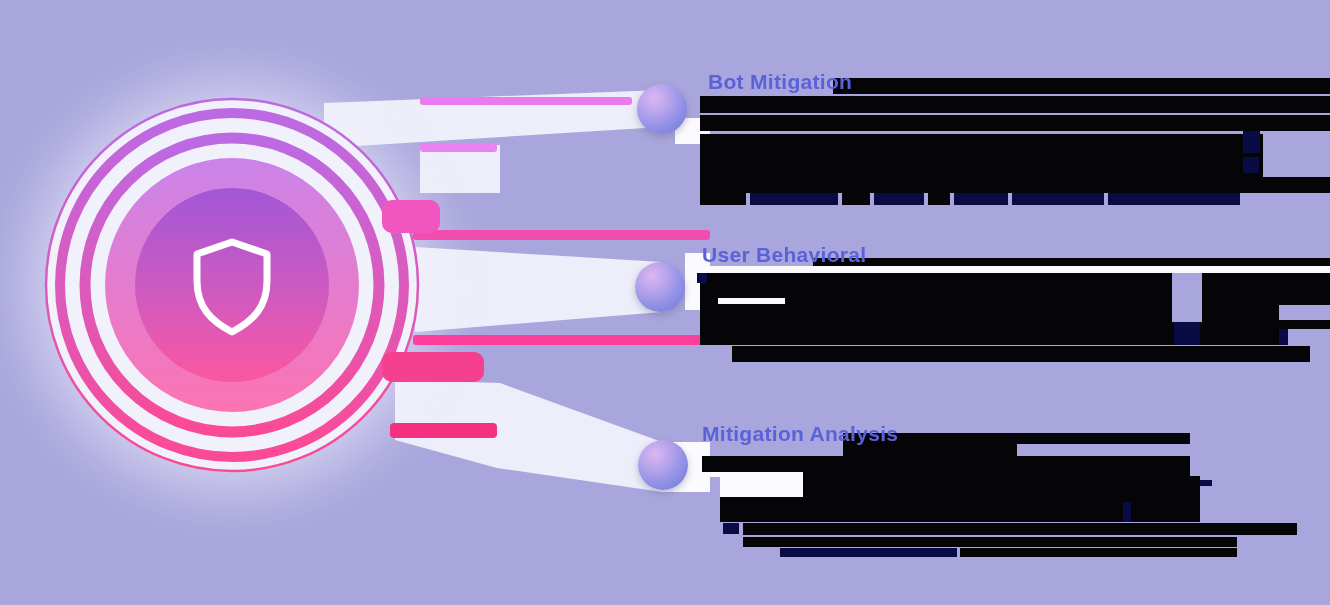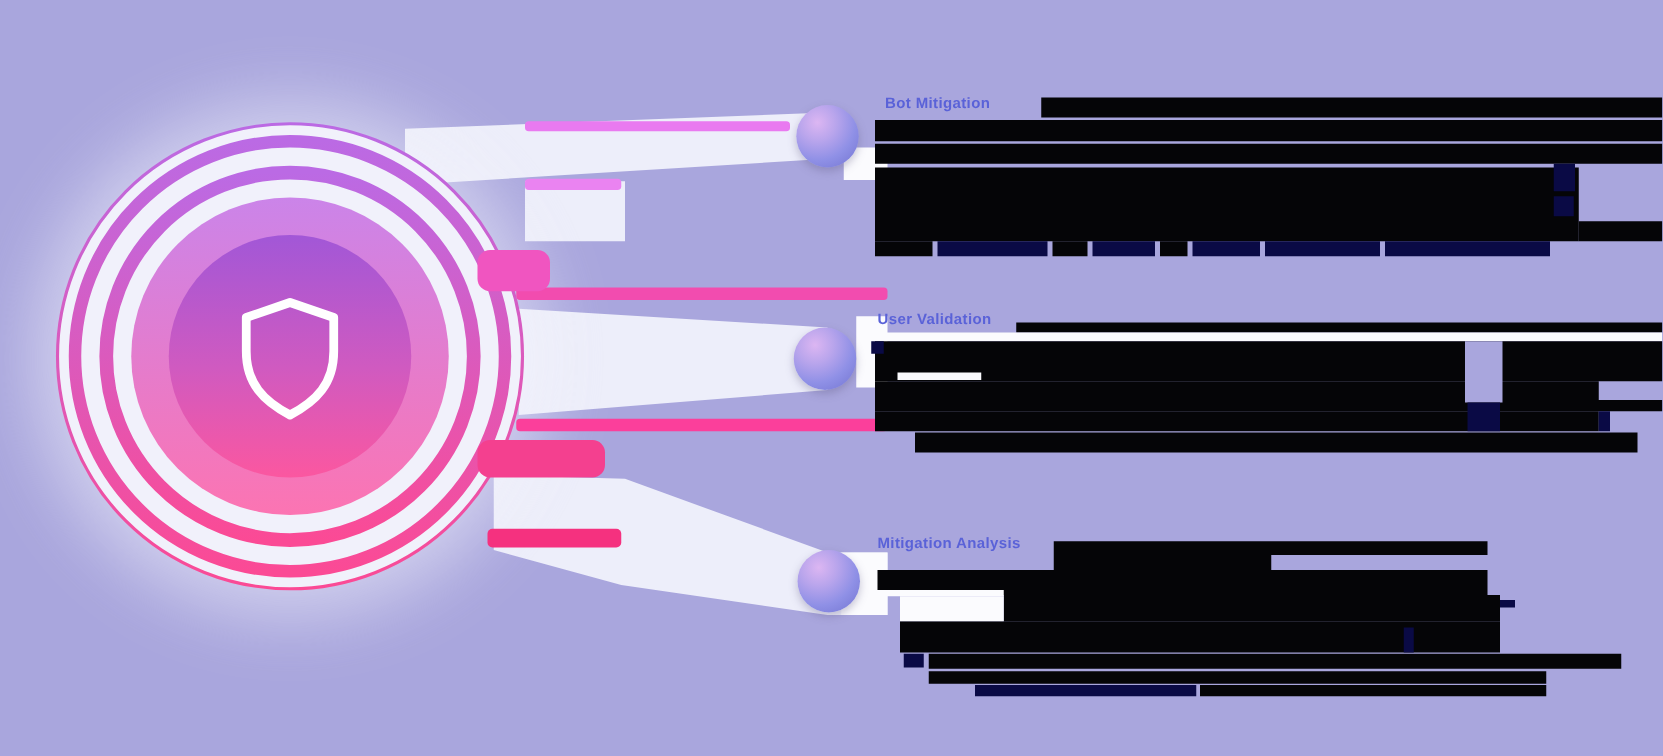--- a/index.html
+++ b/index.html
@@ -8,21 +8,21 @@
     background:#a9a6dd;font-family:"Liberation Sans",sans-serif;
   }
   .bands{position:absolute;left:0;top:0;z-index:0;}
   .hub-halo{
     position:absolute;left:48px;top:103px;width:368px;height:368px;border-radius:50%;
     box-shadow:0 0 55px 22px rgba(242,242,252,.55);z-index:0;
   }
   .hub{position:absolute;left:42px;top:95px;z-index:1;}
   .shape{position:absolute;z-index:2;}
   .heading{
-    position:absolute;z-index:3;color:#5a62d8;font-size:12px;line-height:16px;
+    position:absolute;z-index:3;color:#5a62d8;font-size:21px;line-height:16px;
     font-weight:800;letter-spacing:.3px;white-space:nowrap;
   }
   .heading.h1{left:708px;top:74px;}
   .heading.h2{left:702px;top:247px;}
   .heading.h3{left:702px;top:426px;}
   .sphere{
     position:absolute;width:50px;height:50px;border-radius:50%;z-index:4;
     background:radial-gradient(circle at 34% 28%, #dcb6f2 0%, #b9a5ec 30%, #8f90e6 62%, #7173d0 100%);
     box-shadow:0 3px 7px rgba(95,88,130,.35);
   }
@@ -62,21 +62,21 @@
     </defs>
     <circle cx="190" cy="190" r="186" fill="#f1f1fb" stroke="url(#gRing)" stroke-width="2.5"></circle>
     <circle cx="190" cy="190" r="172" fill="none" stroke="url(#gRing)" stroke-width="10"></circle>
     <circle cx="190" cy="190" r="147" fill="none" stroke="url(#gRing)" stroke-width="11"></circle>
     <circle cx="190" cy="190" r="127" fill="url(#gOuterDisc)"></circle>
     <circle cx="190" cy="190" r="97" fill="url(#gInnerDisc)"></circle>
     <path d="M190 147 L225 159 V186 C225 212 211 226 190 237 C169 226 155 212 155 186 V159 Z" fill="none" stroke="#ffffff" stroke-width="7" stroke-linejoin="round"></path>
   </svg>
 
   <div class="heading h1">Bot Mitigation</div>
-  <div class="heading h2">User Validation</div>
+  <div class="heading h2">User Behavioral</div>
   <div class="heading h3">Mitigation Analysis</div>
 
   <div class="sphere s1"></div>
   <div class="sphere s2"></div>
   <div class="sphere s3"></div>
 
 <div class="shape" style="left: 675px; top: 118px; width: 35px; height: 26px; background: rgb(251, 251, 254);"></div>
     <div class="shape" style="left: 685px; top: 253px; width: 25px; height: 57px; background: rgb(251, 251, 254);"></div>
     <div class="shape" style="left: 673px; top: 442px; width: 37px; height: 50px; background: rgb(251, 251, 254);"></div>
     <div class="shape" style="left: 420px; top: 97px; width: 212px; height: 8px; background: rgb(233, 122, 240); border-radius: 3px;"></div>

